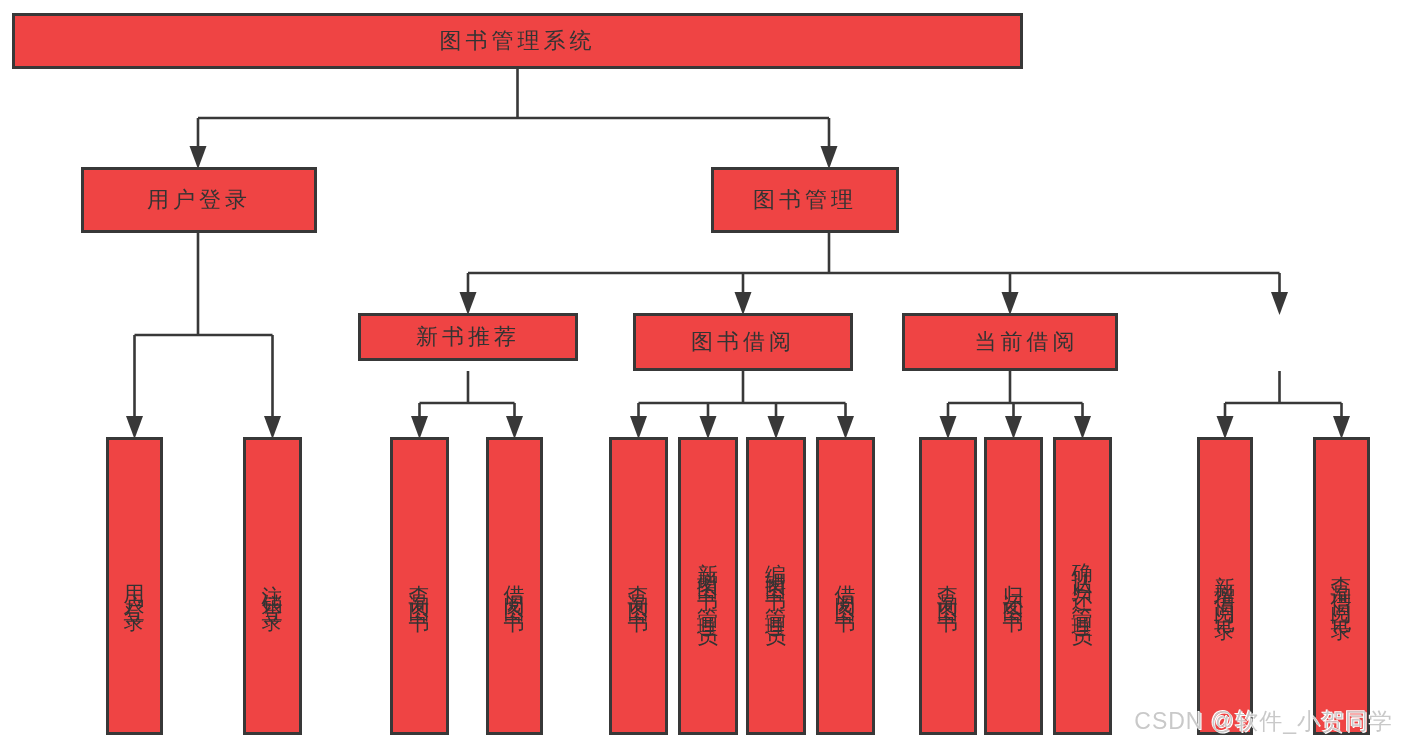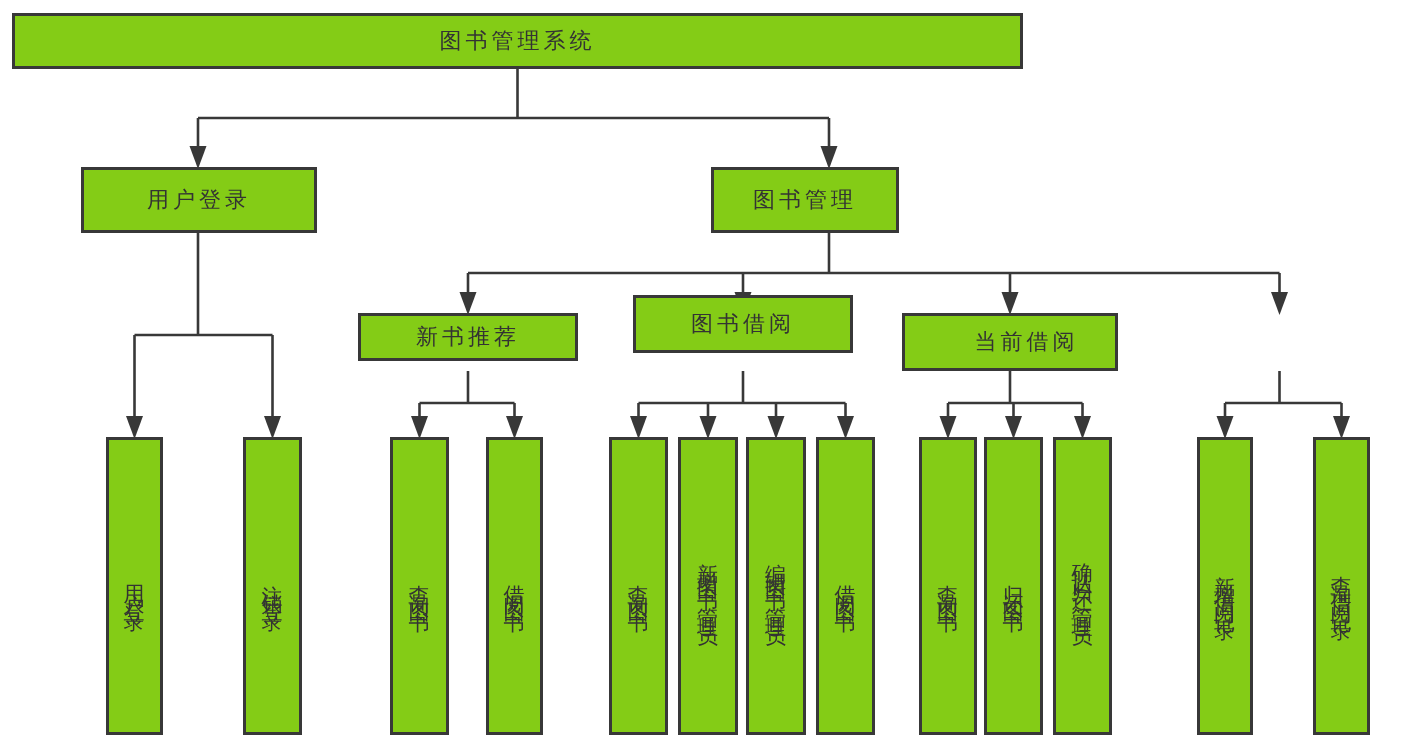--- a/index.html
+++ b/index.html
@@ -29,21 +29,21 @@
     stroke-width:2.6;
     fill:none;
   }
   .connector .arrow{
     fill:var(--line);
     stroke:none;
   }
   .node{
     position:absolute;
     box-sizing:border-box;
-    background:#84cc16;
+    background:#ef4444;
     border:3px solid var(--line);
     color:var(--text);
     display:flex;
     align-items:center;
     justify-content:center;
   }
   .h-node{
     font-size:22px;
     letter-spacing:4px;
     white-space:nowrap;
@@ -107,35 +107,36 @@
     <path class="arrow" d="M1216.5,416 L1233.5,416 L1225,439 Z"></path>
     <path class="arrow" d="M1333,416 L1350,416 L1341.5,439 Z"></path>
   </svg>
 
   <div class="node h-node" style="left:12px;top:13px;width:1011px;height:56px;">图书管理系统</div>
 
   <div class="node h-node" style="left:81px;top:167px;width:236px;height:66px;">用户登录</div>
   <div class="node h-node" style="left:711px;top:167px;width:188px;height:66px;">图书管理</div>
 
   <div class="node h-node" style="left:358px;top:313px;width:220px;height:48px;">新书推荐</div>
-  <div class="node h-node" style="left:633px;top:295px;width:220px;height:58px;">图书借阅</div>
+  <div class="node h-node" style="left:633px;top:313px;width:220px;height:58px;">图书借阅</div>
   <div class="node h-node" style="left:902px;top:313px;width:216px;height:58px;padding-left:33px;">当前借阅</div>
 
   <div class="node v-node" style="left:106px;top:437px;width:57px;height:298px;">用户登录</div>
   <div class="node v-node" style="left:243px;top:437px;width:59px;height:298px;">注销登录</div>
 
   <div class="node v-node" style="left:390px;top:437px;width:59px;height:298px;">查询图书</div>
   <div class="node v-node" style="left:486px;top:437px;width:57px;height:298px;">借阅图书</div>
 
   <div class="node v-node" style="left:609px;top:437px;width:59px;height:298px;">查询图书</div>
   <div class="node v-node" style="left:678px;top:437px;width:60px;height:298px;">新增图书（管理员）</div>
   <div class="node v-node" style="left:746px;top:437px;width:60px;height:298px;">编辑图书（管理员）</div>
   <div class="node v-node" style="left:816px;top:437px;width:59px;height:298px;">借阅图书</div>
 
   <div class="node v-node" style="left:919px;top:437px;width:58px;height:298px;">查询图书</div>
   <div class="node v-node" style="left:984px;top:437px;width:59px;height:298px;">归还图书</div>
   <div class="node v-node" style="left:1053px;top:437px;width:59px;height:298px;">确认归还（管理员）</div>
 
   <div class="node v-node" style="left:1197px;top:437px;width:56px;height:298px;">新增借阅记录</div>
   <div class="node v-node" style="left:1313px;top:437px;width:57px;height:298px;">查询借阅记录</div>
 
+  <div class="watermark">CSDN @软件_小贺同学</div>
 
 </div>
 
 </body></html>

